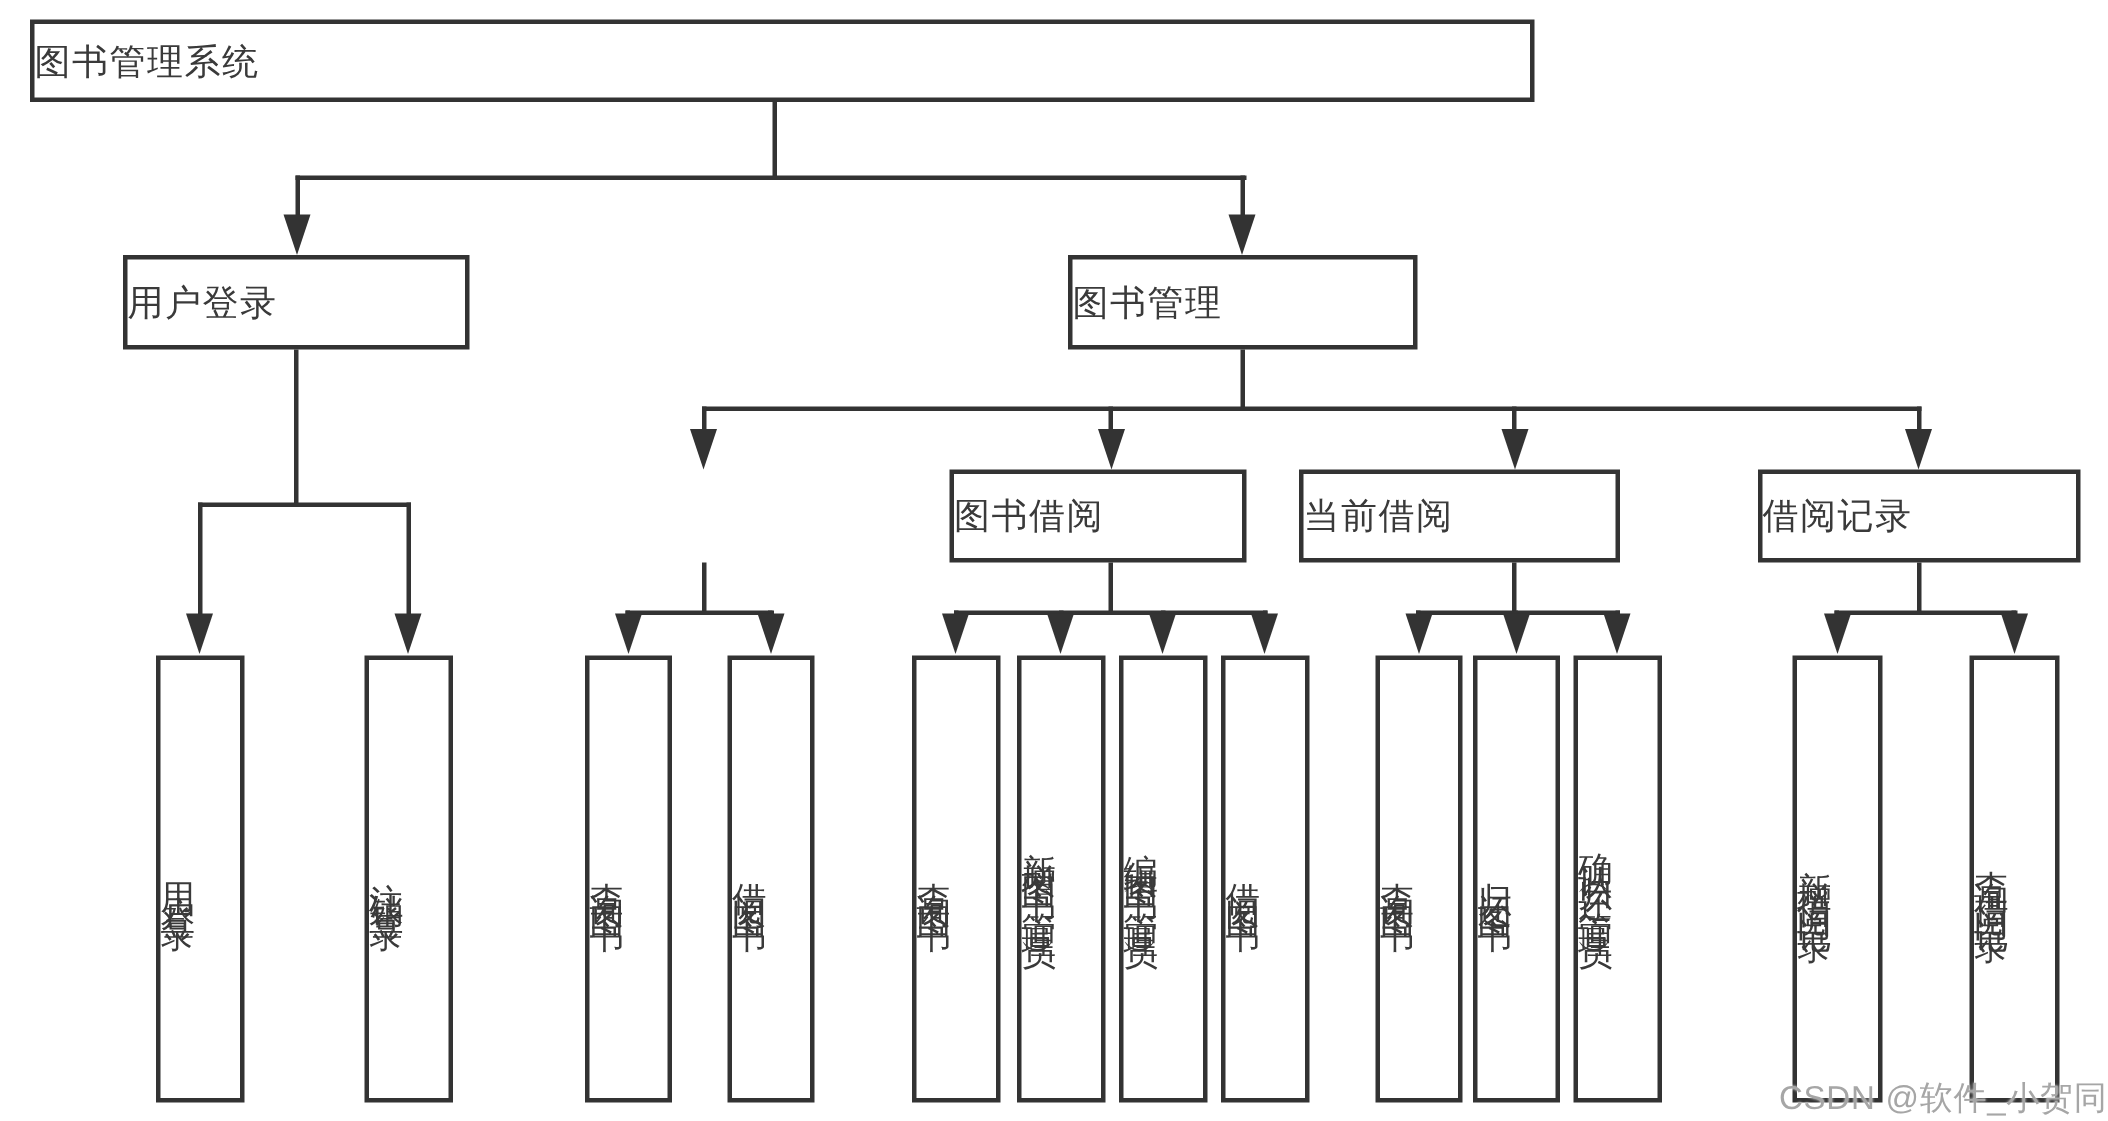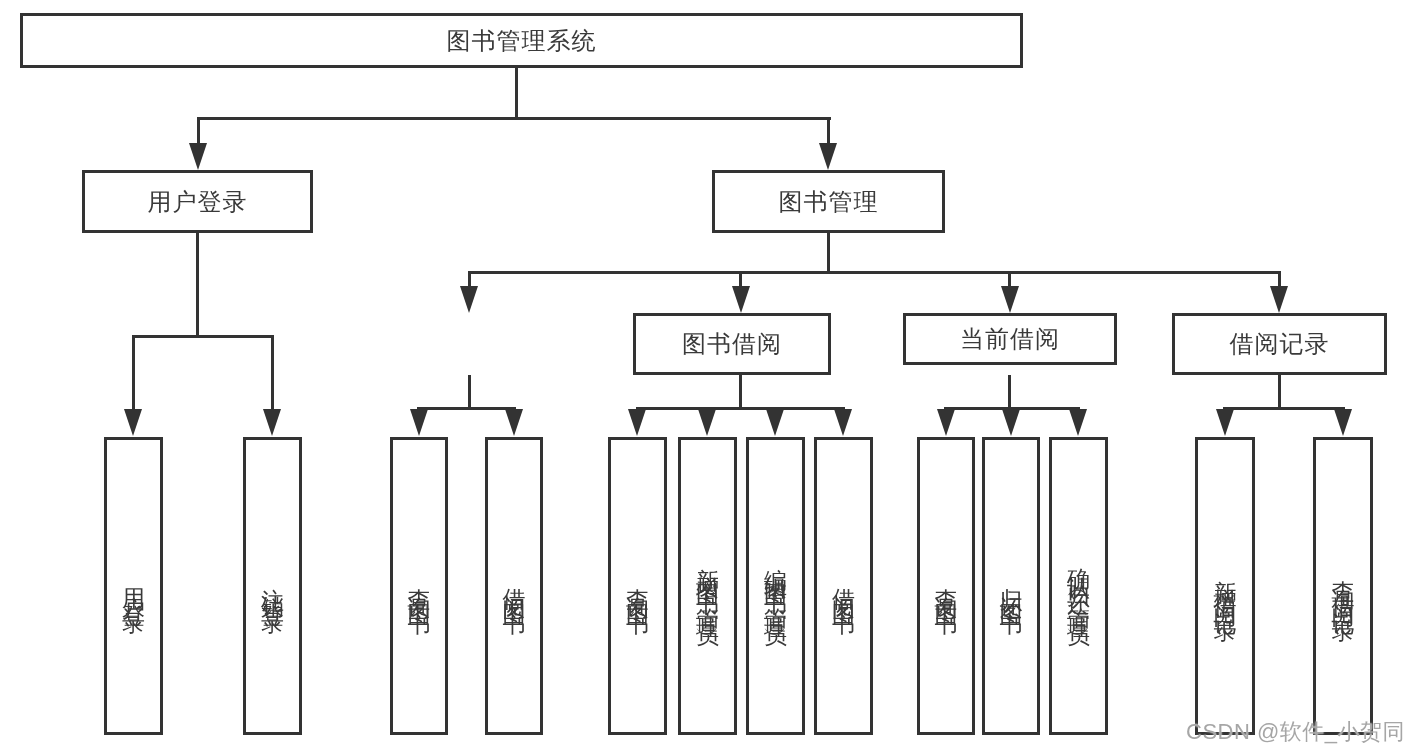--- a/index.html
+++ b/index.html
@@ -4,21 +4,21 @@
 <style>
   html,body { margin:0; padding:0; }
   body { font-family:"Liberation Sans","DejaVu Sans",sans-serif; }
   #stage {
     position:relative; width:1405px; height:747px;
     background:#ffffff; overflow:hidden;
   }
   .box {
     position:absolute; box-sizing:border-box;
     background:#ffffff; border:3px solid #333333;
-    display:flex; align-items:center; justify-content:center;
+    display:flex; align-items:center; 
     color:#3a3a3a;
   }
   .hnode { font-size:24px; letter-spacing:1px; }
   .leaf span {
     writing-mode:vertical-rl; text-orientation:mixed;
     font-size:23px; letter-spacing:8px; color:#3a3a3a;
     line-height:1;
   }
   .vl { position:absolute; width:3px; background:#333333; }
   .hl { position:absolute; height:3px; background:#333333; }
@@ -27,21 +27,21 @@
     border-left:9px solid transparent;
     border-right:9px solid transparent;
     border-top:27px solid #333333;
   }
   
   #r   { left:20px;   top:13px;  width:1003px; height:55px; }
   #u   { left:82px;   top:170px; width:231px;  height:63px; }
   #m   { left:712px;  top:170px; width:233px;  height:63px; }
   #n1  { left:363px;  top:313px; width:213px;  height:62px; }
   #n2  { left:633px;  top:313px; width:198px;  height:62px; }
-  #n3  { left:903px;  top:313px; width:214px;  height:52px; }
+  #n3  { left:866px;  top:313px; width:214px;  height:62px; }
   #n4  { left:1172px; top:313px; width:215px;  height:62px; }
   .leaf { top:437px; height:298px; }
   #f1  { left:104px;  width:59px; }
   #f2  { left:243px;  width:59px; }
   #f3  { left:390px;  width:58px; }
   #f4  { left:485px;  width:58px; }
   #f5  { left:608px;  width:59px; }
   #f6  { left:678px;  width:59px; }
   #f7  { left:746px;  width:59px; }
   #f8  { left:814px;  width:59px; }

